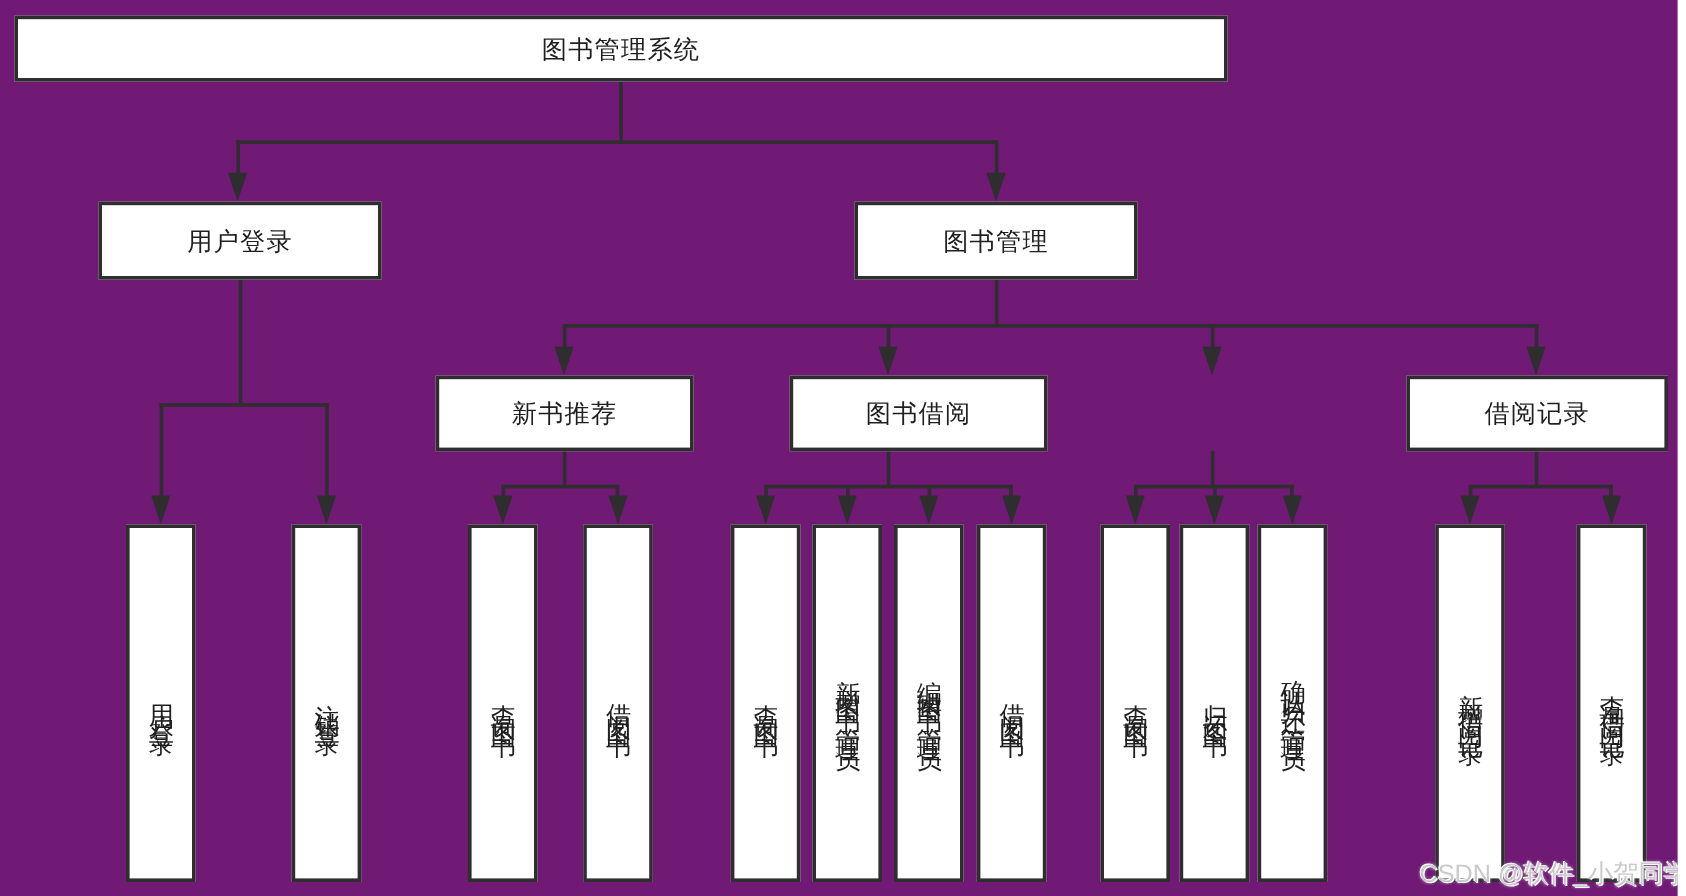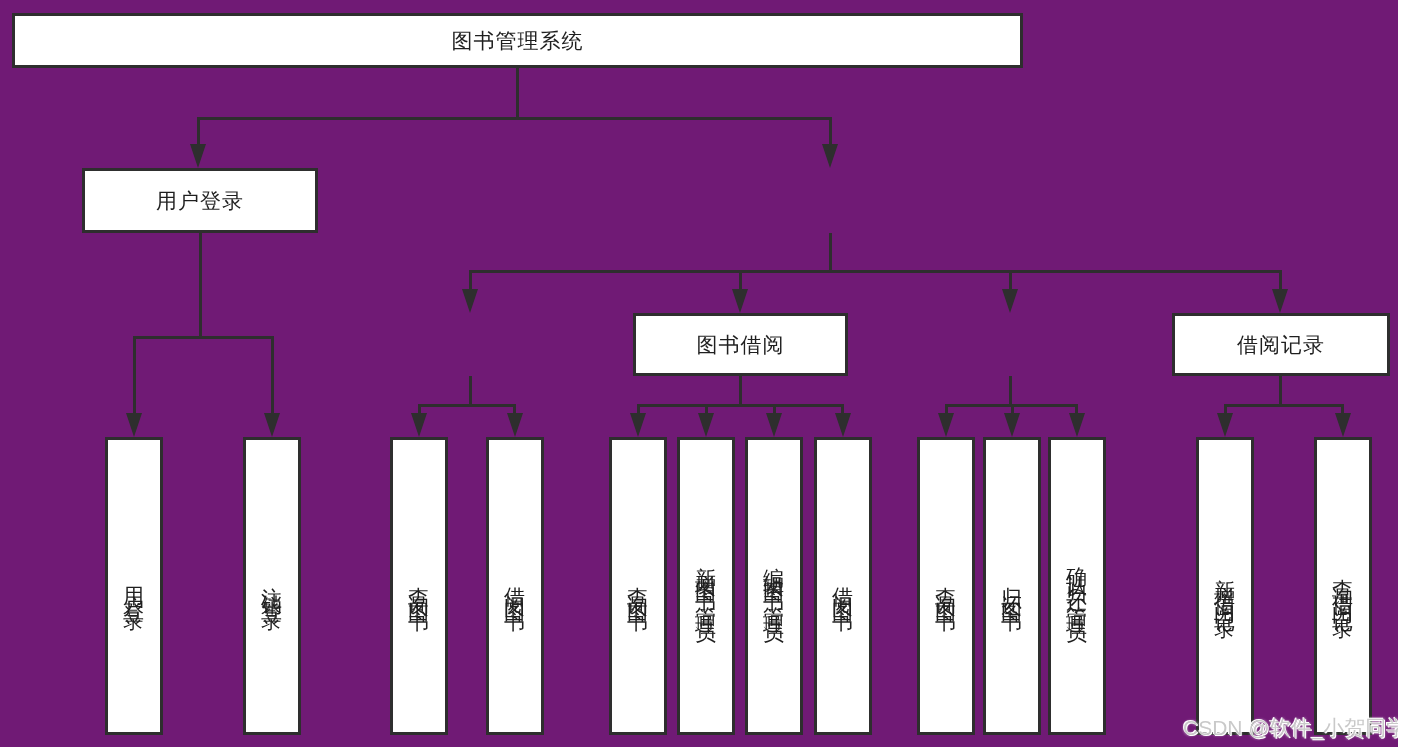--- a/index.html
+++ b/index.html
@@ -36,22 +36,28 @@
 
 <div class="stage">
 
   <div class="box" style="left:12px;top:13px;width:1011px;height:55px">
     <span class="lbl">图书管理系统</span>
   </div>
 
   <div class="box" style="left:82px;top:168px;width:236px;height:65px">
     <span class="lbl">用户登录</span>
   </div>
+  <div class="box" style="left:712px;top:168px;width:236px;height:65px">
+    <span class="lbl">图书管理</span>
+  </div>
 
-  <div class="box" style="left:633px;top:313px;width:215px;height:63px">
+  <div class="box" style="left:363px;top:313px;width:215px;height:63px">
+    <span class="lbl">新书推荐</span>
+  </div>
+  <div class="box" style="left:658px;top:313px;width:215px;height:63px">
     <span class="lbl">图书借阅</span>
   </div>
   <div class="box" style="left:1172px;top:313px;width:218px;height:63px">
     <span class="lbl">借阅记录</span>
   </div>
 
   <div class="box vbox" style="left:105px;top:437px;width:58px;height:298px">
     <span class="lbl">用户登录</span>
   </div>
   <div class="box vbox" style="left:243px;top:437px;width:58px;height:298px">

